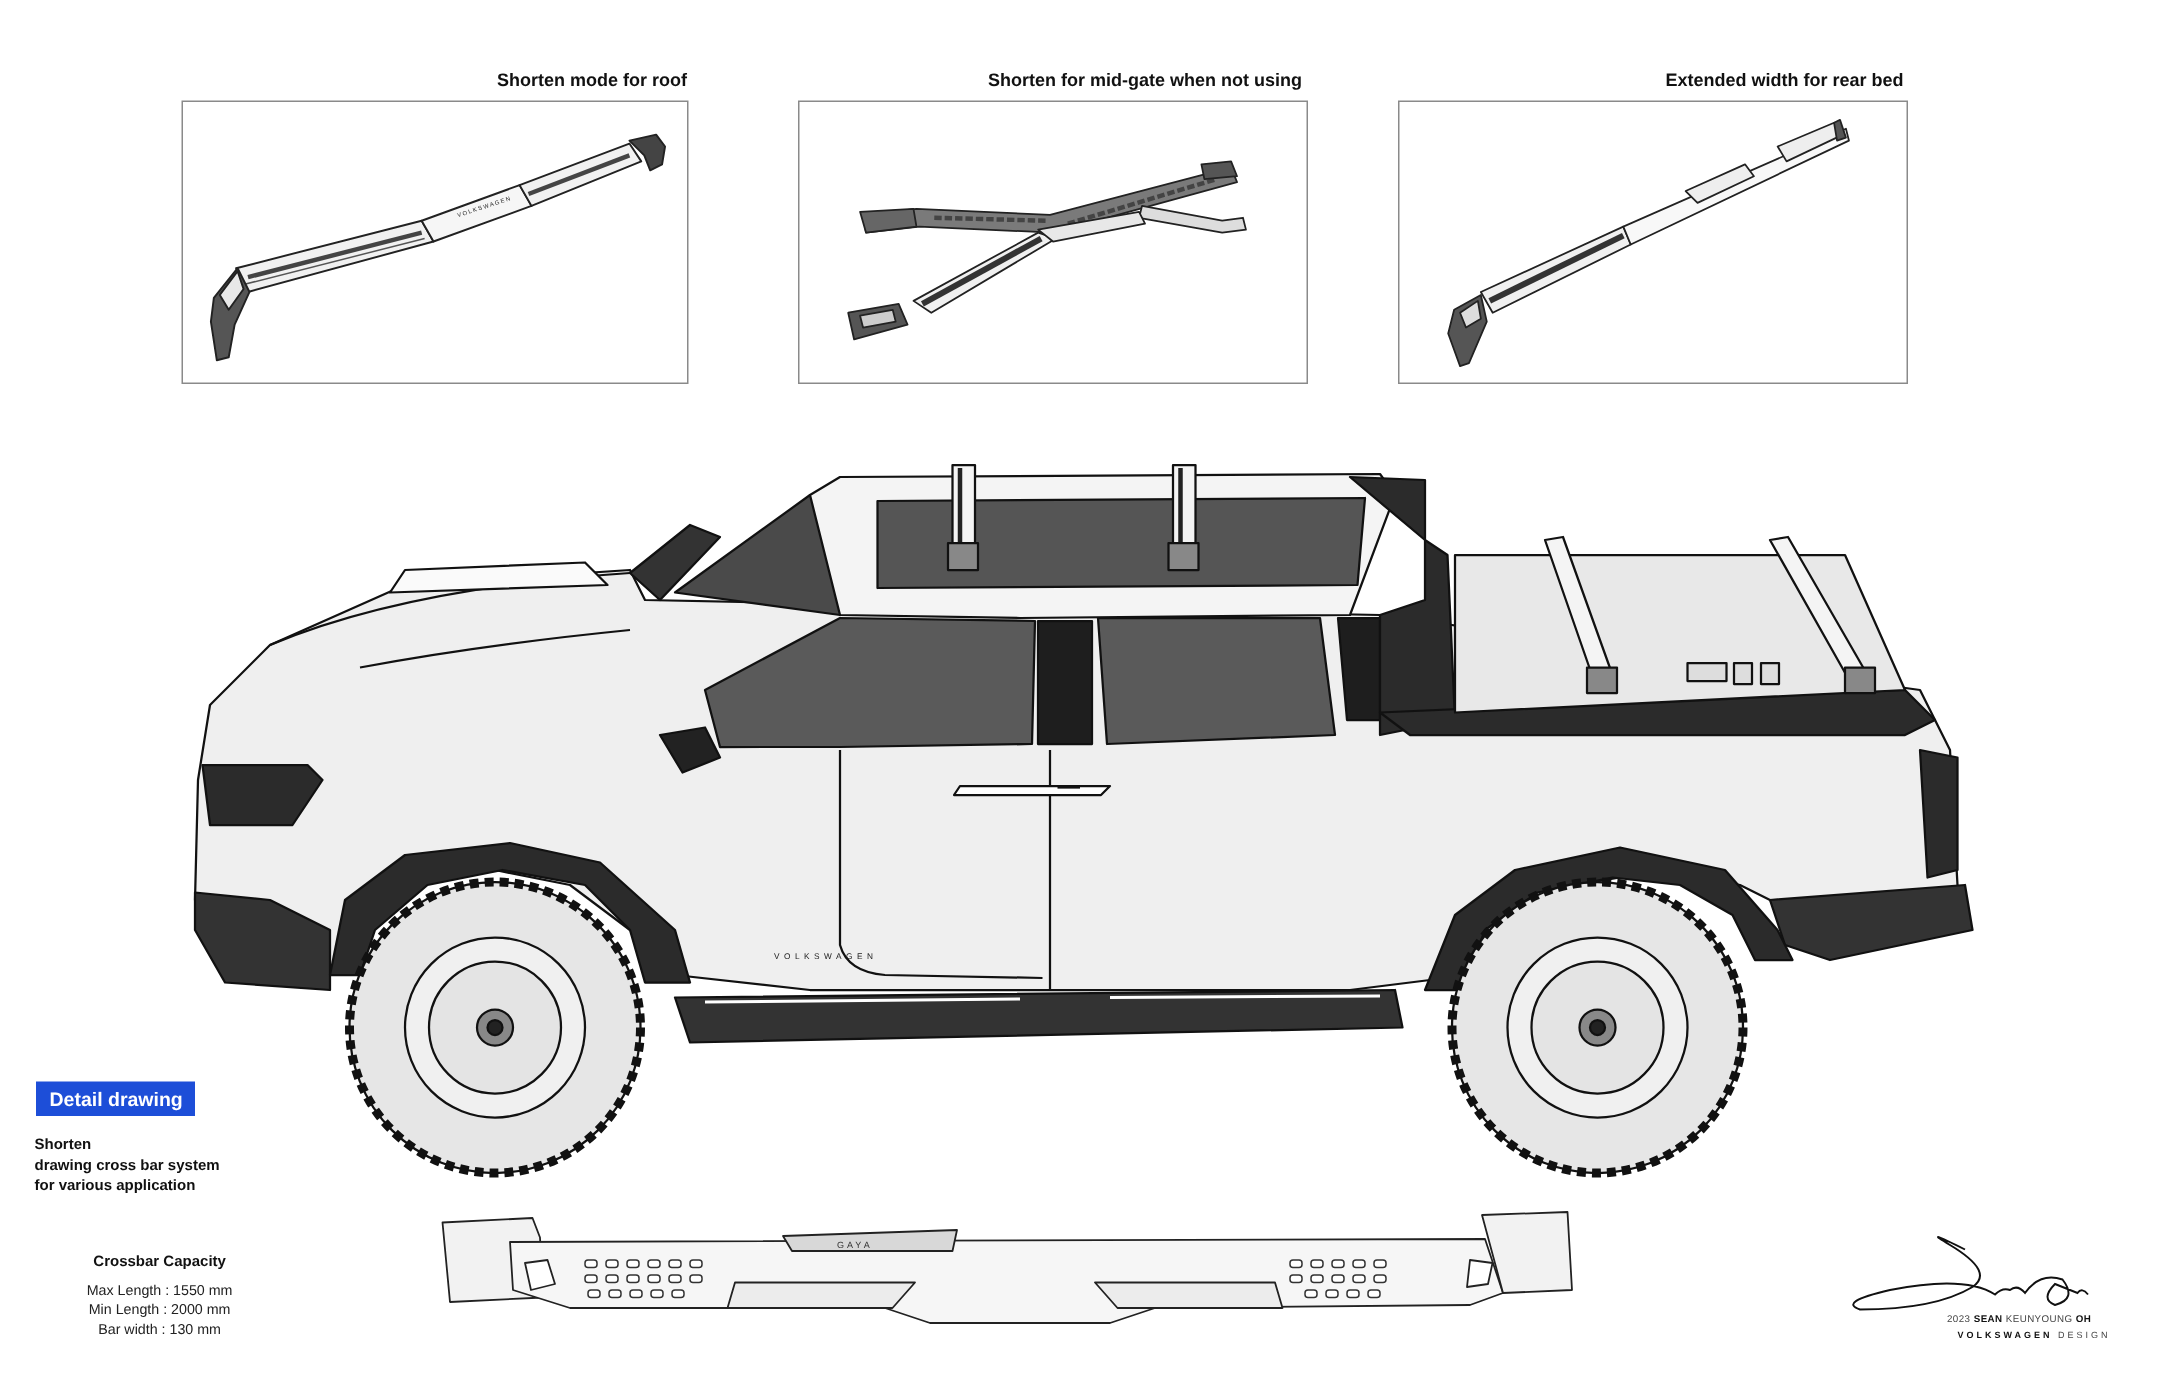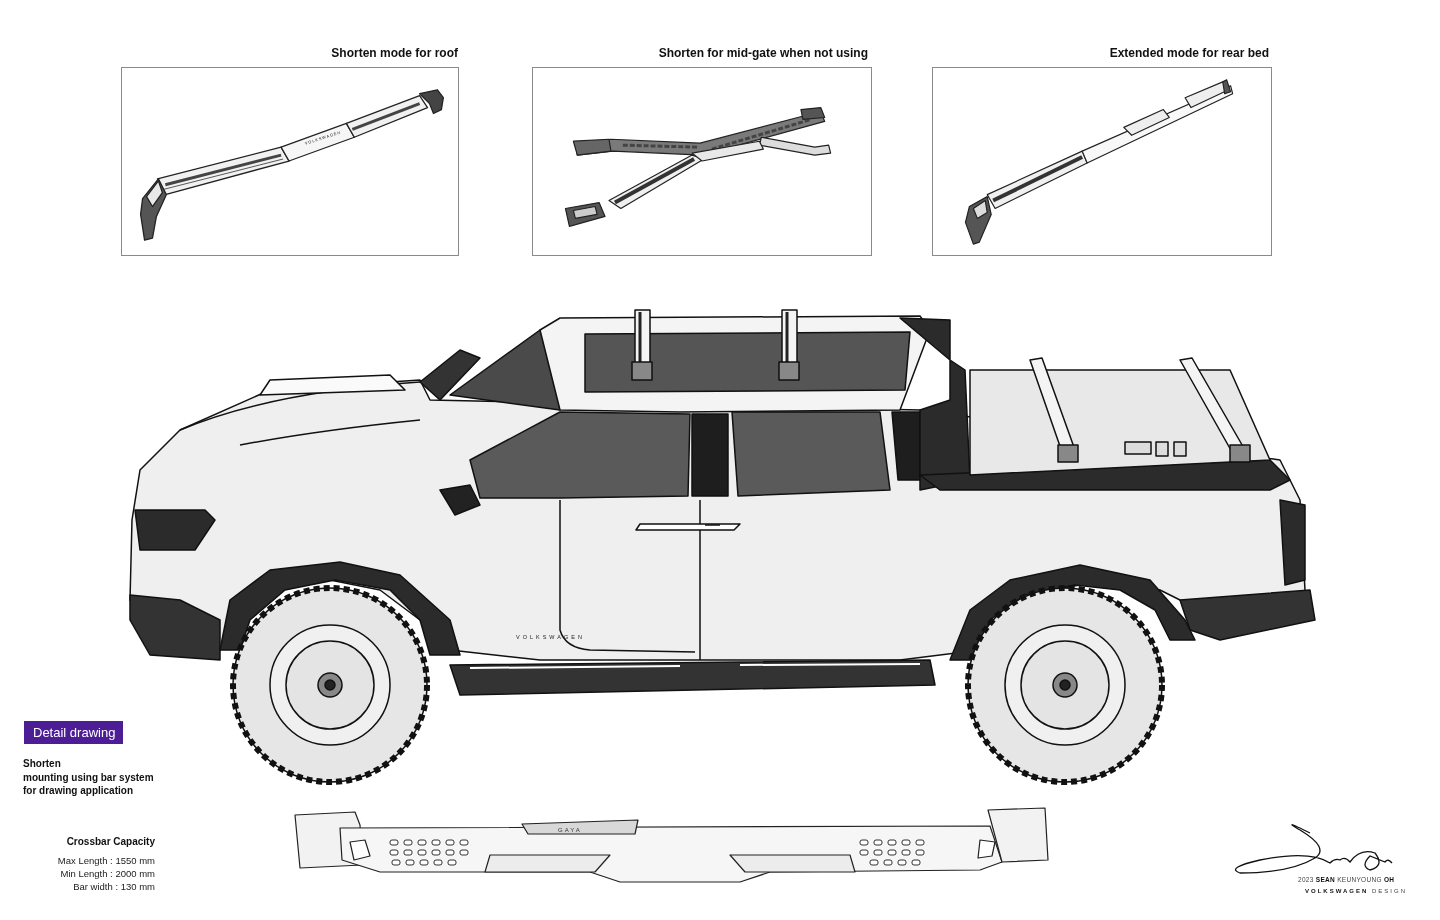--- a/index.html
+++ b/index.html
@@ -12,46 +12,46 @@
   }
   .panel {
     position: absolute; border: 1px solid #8a8a8a; background: #fff; top: 67px; height: 189px;
   }
   .panel svg { width: 100%; height: 100%; display: block; }
 
   #truck { position: absolute; left: 120px; top: 300px; width: 1210px; height: 500px; }
   #step { position: absolute; left: 290px; top: 800px; width: 760px; height: 95px; }
 
   .tag {
-    position: absolute; left: 24px; top: 721px; background: #4c1d95; color: #fff;
-    font-weight: normal; font-size: 13px; padding: 4px 8px 4px 9px; white-space: nowrap;
+    position: absolute; left: 24px; top: 721px; background: #1d4ed8; color: #fff;
+    font-weight: bold; font-size: 13px; padding: 4px 8px 4px 9px; white-space: nowrap;
   }
   .desc {
     position: absolute; left: 23px; top: 757px; font-weight: bold; font-size: 10px; line-height: 13.5px; color: #111;
   }
   .cap {
-    position: absolute; right: calc(1440px - 155px); top: 836px; text-align: right; font-size: 9.5px; color: #222;
+    position: absolute; right: calc(1440px - 155px); top: 836px; text-align: center; font-size: 9.5px; color: #222;
   }
   .cap .h { font-weight: bold; font-size: 10px; color: #111; margin-bottom: 7px; }
   .cap .r { line-height: 13px; }
 
   .sig { position: absolute; left: 1220px; top: 818px; width: 220px; height: 100px; }
   .sig svg { position: absolute; left: 0; top: 0; }
   .credit1 { position: absolute; left: 1298px; top: 876px; font-size: 6.5px; color: #444; letter-spacing: 0.3px; white-space: nowrap; }
   .credit1 b { color: #111; }
   .credit2 { position: absolute; left: 1305px; top: 888px; font-size: 6px; color: #111; letter-spacing: 2px; white-space: nowrap; }
   .credit2 b { font-weight: bold; }
   .credit2 span { font-weight: normal; color: #444; }
 </style>
 </head>
 <body>
 
 <div class="panel-title" style="right:982px; top:46px;">Shorten mode for roof</div>
 <div class="panel-title" style="right:572px; top:46px;">Shorten for mid-gate when not using</div>
-<div class="panel-title" style="right:171px; top:46px;">Extended mode for rear bed</div>
+<div class="panel-title" style="right:171px; top:46px;">Extended width for rear bed</div>
 
 <div class="panel" style="left:121px; width:338px;">
   <svg viewBox="0 0 338 189">
     <g stroke="#222" stroke-width="1.3" stroke-linejoin="round">
       <path d="M35 112 L160 80 L168 94 L43 128 Z" fill="#f1f1f1"></path>
       <path d="M43 118 L160 88" stroke="#444" stroke-width="3"></path>
       <path d="M40 123 L162 92" stroke="#555" stroke-width="1"></path>
       <path d="M160 80 L226 56 L234 70 L168 94 Z" fill="#f6f6f6"></path>
       <path d="M226 56 L300 28 L308 40 L234 70 Z" fill="#f1f1f1"></path>
       <path d="M232 62 L300 36" stroke="#444" stroke-width="3"></path>
@@ -228,22 +228,22 @@
         <rect x="608" y="60" width="8" height="5" rx="2"></rect>
         <rect x="622" y="60" width="8" height="5" rx="2"></rect>
     </g>
     <text x="268" y="32" font-size="6" letter-spacing="2" fill="#333" font-family="Liberation Sans, sans-serif">GAYA</text>
   </svg>
 </div>
 
 <div class="tag">Detail drawing</div>
 <div class="desc">
   <div>Shorten</div>
-  <div>mounting using bar system</div>
-  <div>for drawing application</div>
+  <div>drawing cross bar system</div>
+  <div>for various application</div>
 </div>
 
 <div class="cap">
   <div class="h">Crossbar Capacity</div>
   <div class="r">Max Length : 1550 mm</div>
   <div class="r">Min Length : 2000 mm</div>
   <div class="r">Bar width : 130 mm</div>
 </div>
 
 <div class="sig">

